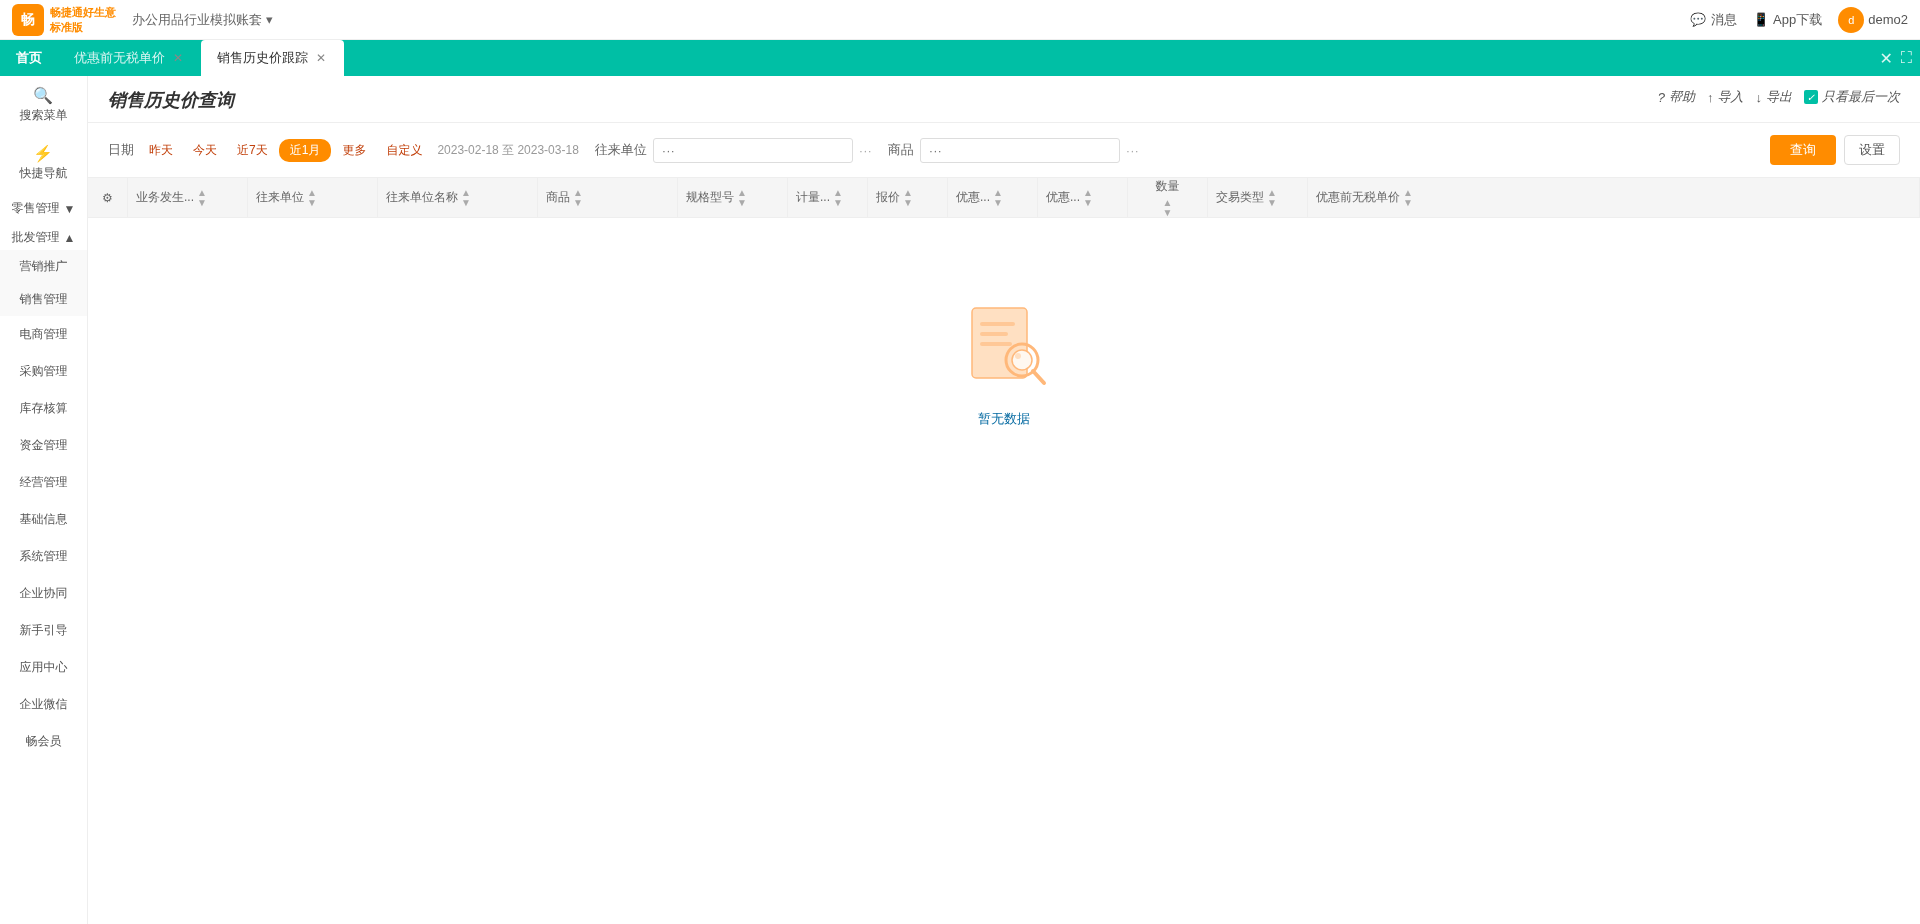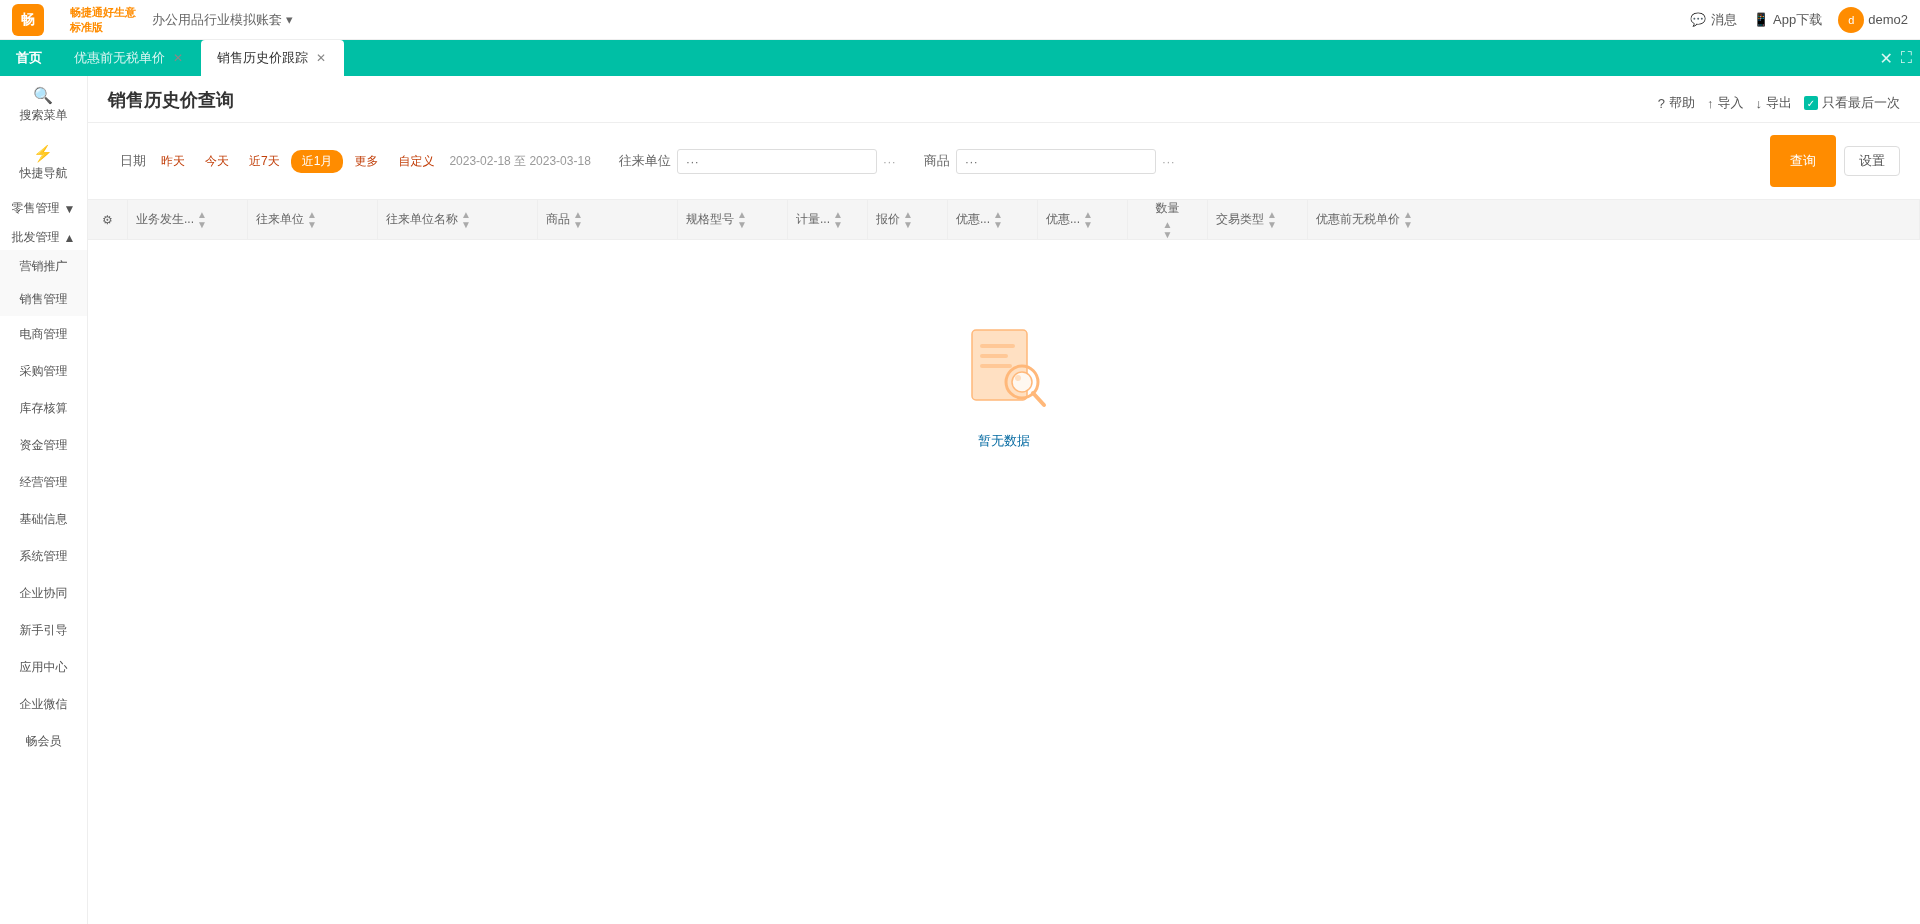--- a/index.html
+++ b/index.html
@@ -16,21 +16,21 @@
       border-bottom: 1px solid #eee;
       flex-shrink: 0;
     }
     .top-bar-left { display: flex; align-items: center; gap: 8px; }
     .logo-area { display: flex; align-items: center; gap: 6px; }
     .logo-icon {
       width: 32px; height: 32px; background: #ff8c00;
       border-radius: 6px; display: flex; align-items: center; justify-content: center;
       color: white; font-size: 14px; font-weight: bold;
     }
-    .logo-text { font-size: 11px; color: #ff8c00; font-weight: bold; line-height: 1.3; margin-left: 20px; }
+    .logo-text { font-size: 11px; color: #ff8c00; font-weight: bold; line-height: 1.3; }
     .app-selector {
       display: flex; align-items: center; gap: 4px;
       color: #666; font-size: 13px; cursor: pointer;
       padding: 4px 8px; border-radius: 4px; text-align: center;
     }
     .top-bar-right { display: flex; align-items: center; gap: 16px; color: #555; font-size: 13px; }
     .top-bar-right-item { display: flex; align-items: center; gap: 4px; cursor: pointer; }
     .avatar { width: 26px; height: 26px; border-radius: 50%; background: #ccc; overflow: hidden; display: flex; align-items: center; justify-content: center; font-size: 11px; color: #fff; background: #ff8c00; }
 
     
@@ -82,56 +82,57 @@
 
     
     .content { flex: 1; overflow: auto; background: #f5f5f5; display: flex; flex-direction: column; }
 
     
     .page-header {
       background: #fff; padding: 12px 20px 0 20px;
       border-bottom: 1px solid #eee; flex-shrink: 0;
     }
     .page-title-row {
-      display: flex; align-items: flex-end; justify-content: space-between;
+      display: flex; align-items: flex-start; justify-content: space-between;
       padding-bottom: 10px;
+      font-style: italic;
     }
     .page-title { font-size: 18px; font-weight: 600; color: #333; }
     .page-actions { display: flex; align-items: center; gap: 12px; font-size: 13px; color: #555; }
     .page-action-btn { display: flex; align-items: center; gap: 4px; cursor: pointer; }
     .checkbox-area { display: flex; align-items: center; gap: 4px; }
     .checkbox-teal { width: 14px; height: 14px; background: #00bfa5; border-radius: 2px; display: flex; align-items: center; justify-content: center; }
     .checkbox-teal::after { content: '✓'; color: white; font-size: 10px; }
 
     
     .filter-area {
       background: #fff; padding: 12px 20px;
       display: flex; align-items: center; gap: 16px; flex-wrap: wrap;
       border-bottom: 1px solid #eee;
     }
     .filter-group { display: flex; align-items: center; gap: 6px; }
-    .filter-label { color: #666; font-size: 13px; white-space: nowrap; margin-left: 12px; }
+    .filter-label { color: #666; font-size: 13px; white-space: nowrap; }
     .date-btns { display: flex; align-items: center; gap: 2px; }
     .date-btn {
       padding: 2px 8px; border-radius: 3px; font-size: 12px;
       cursor: pointer; color: #c2410c; border: 1px solid transparent;
     }
     .date-btn.active { background: #ff8c00; color: #fff; border-radius: 10px; padding: 2px 10px; }
     .date-range { font-size: 12px; color: #999; }
     .filter-input-group { display: flex; align-items: center; gap: 6px; }
     .filter-input {
       border: 1px solid #ddd; border-radius: 3px; padding: 4px 8px;
       font-size: 13px; color: #333; width: 200px; outline: none;
       background: #fff;
     }
     .filter-dots { color: #aaa; font-size: 13px; }
     .filter-actions { display: flex; align-items: center; gap: 8px; margin-left: auto; }
     .btn-query {
       background: #ff8c00; color: #fff; border: none;
-      padding: 17px 20px; border-radius: 4px; cursor: pointer; font-size: 13px;
+      padding: 6px 20px; border-radius: 4px; cursor: pointer; font-size: 13px;
     }
     .btn-setting {
       background: #fff; color: #555; border: 1px solid #ddd;
       padding: 5px 14px; border-radius: 4px; cursor: pointer; font-size: 13px;
     }
 
     
     .table-area { flex: 1; background: #fff; margin: 0; overflow: auto; }
     .table-header-row {
       display: flex; align-items: center;

